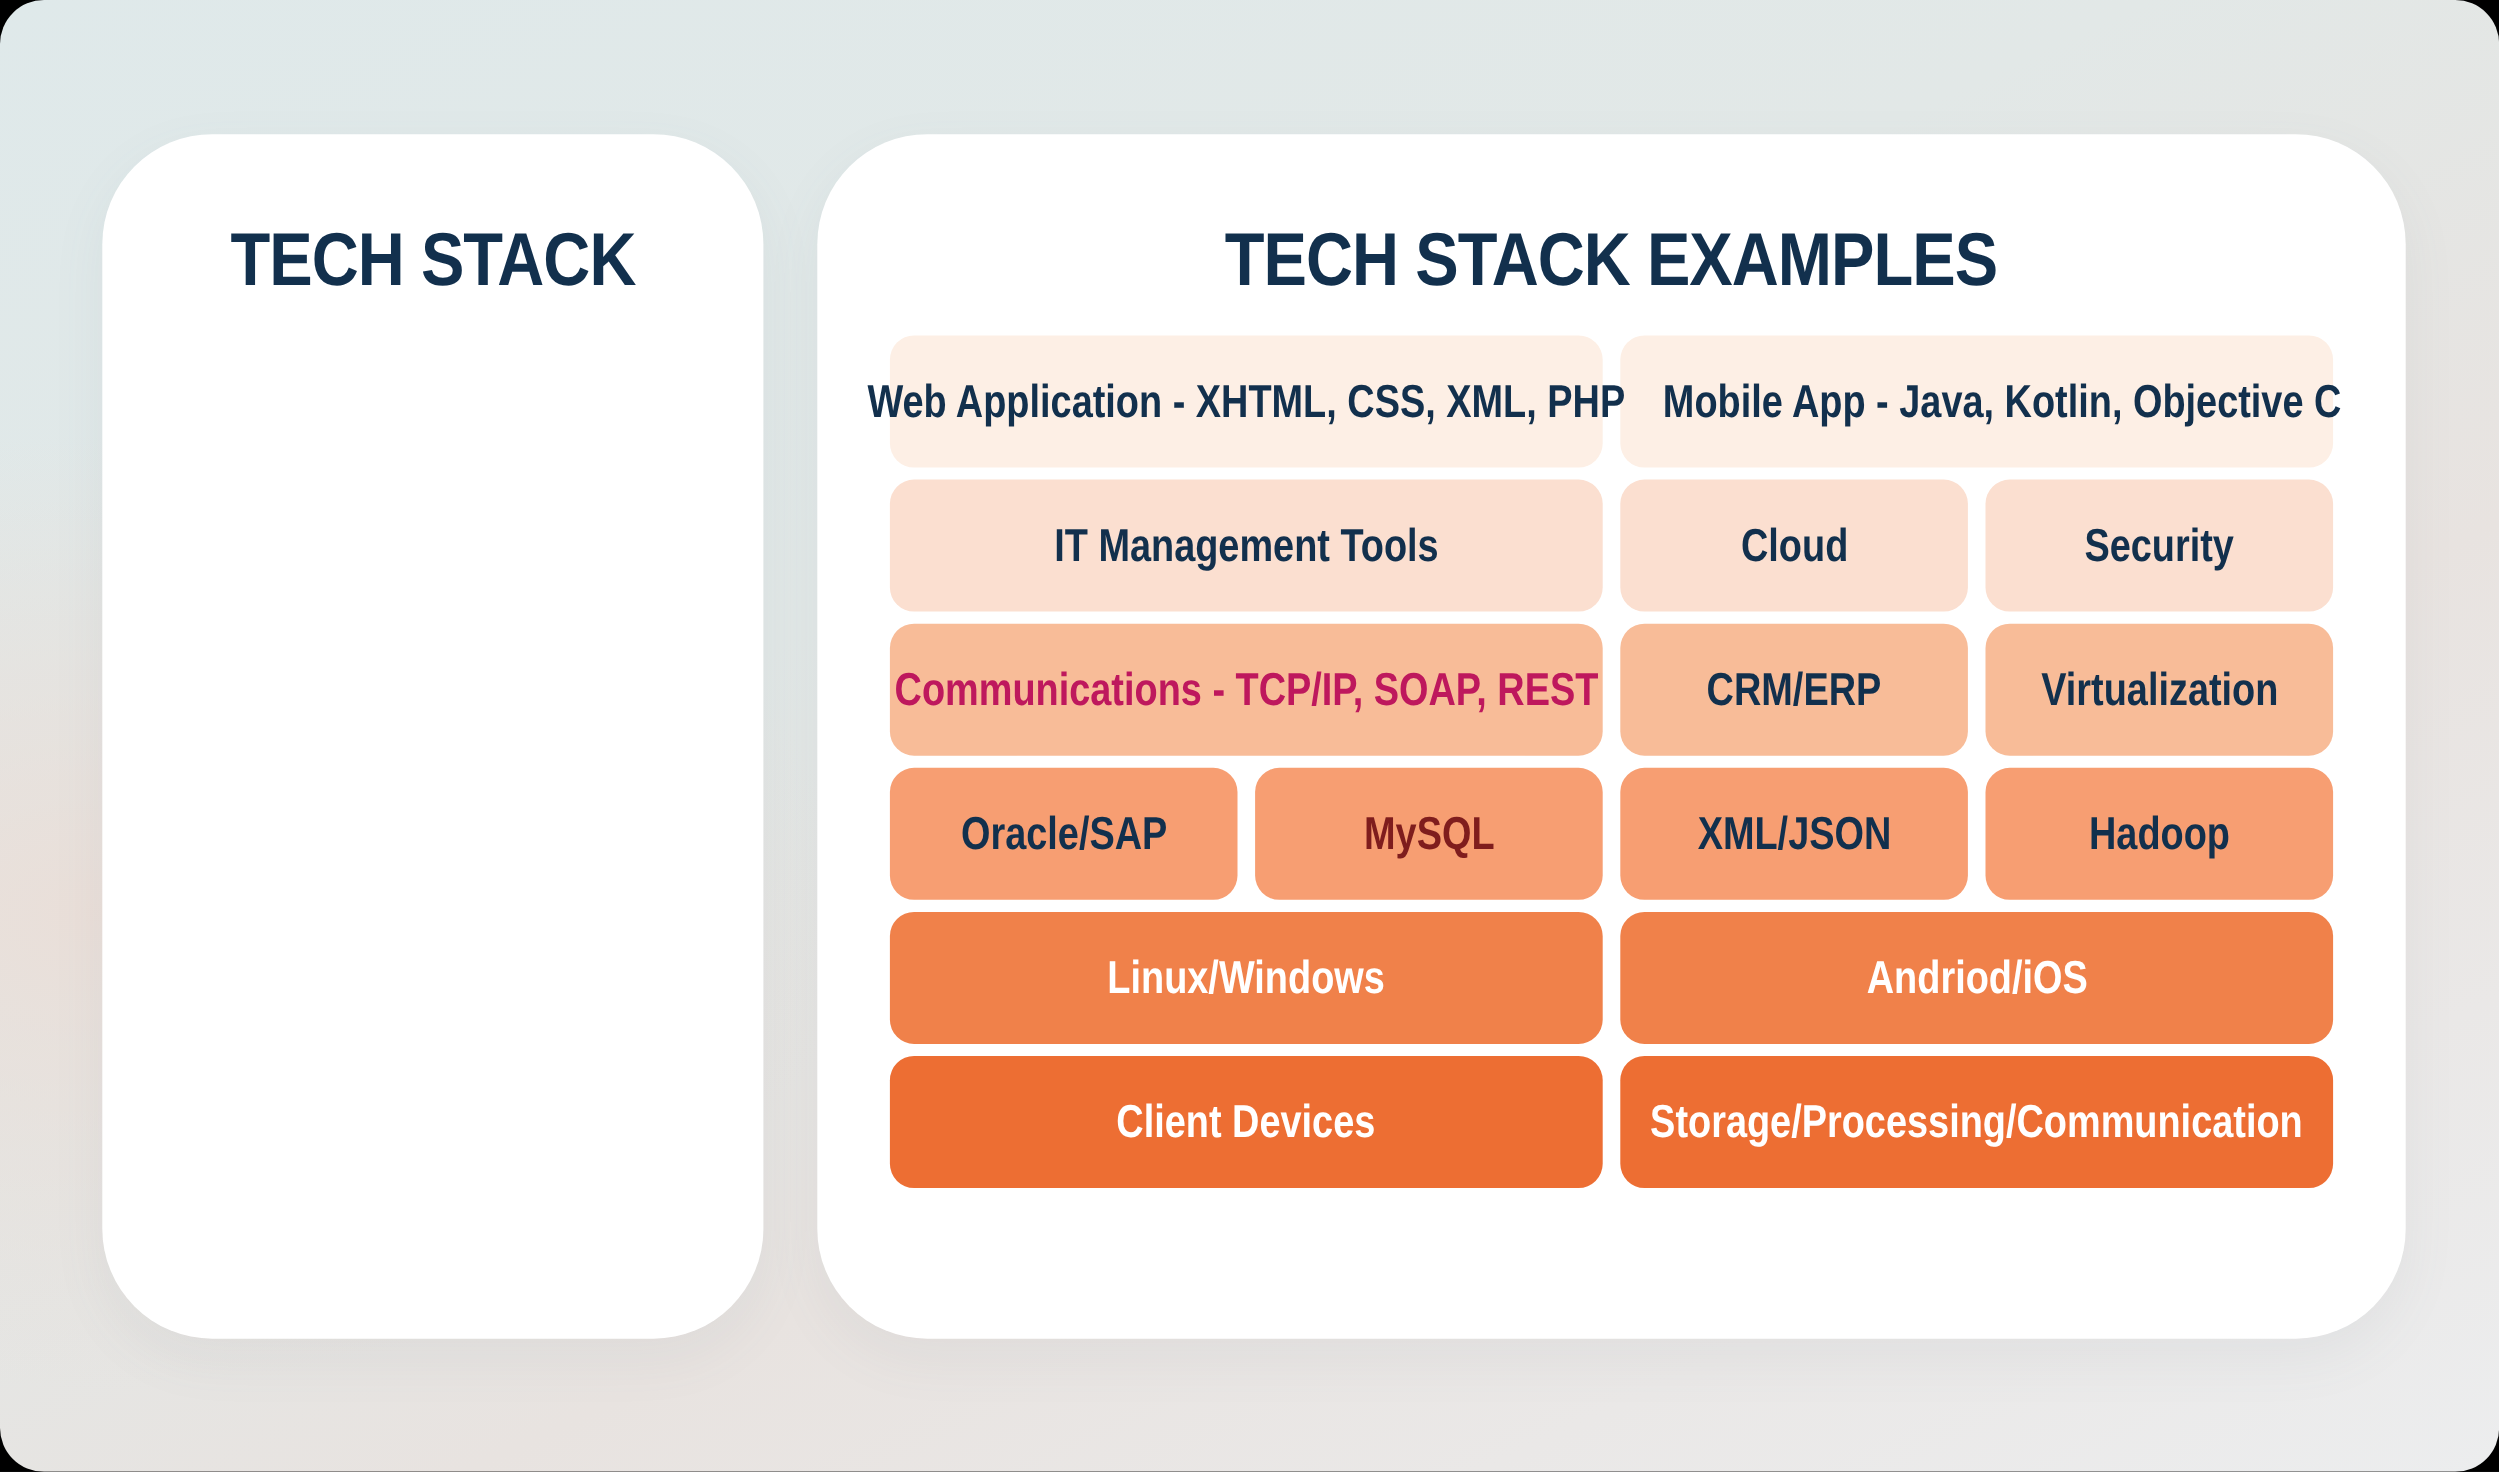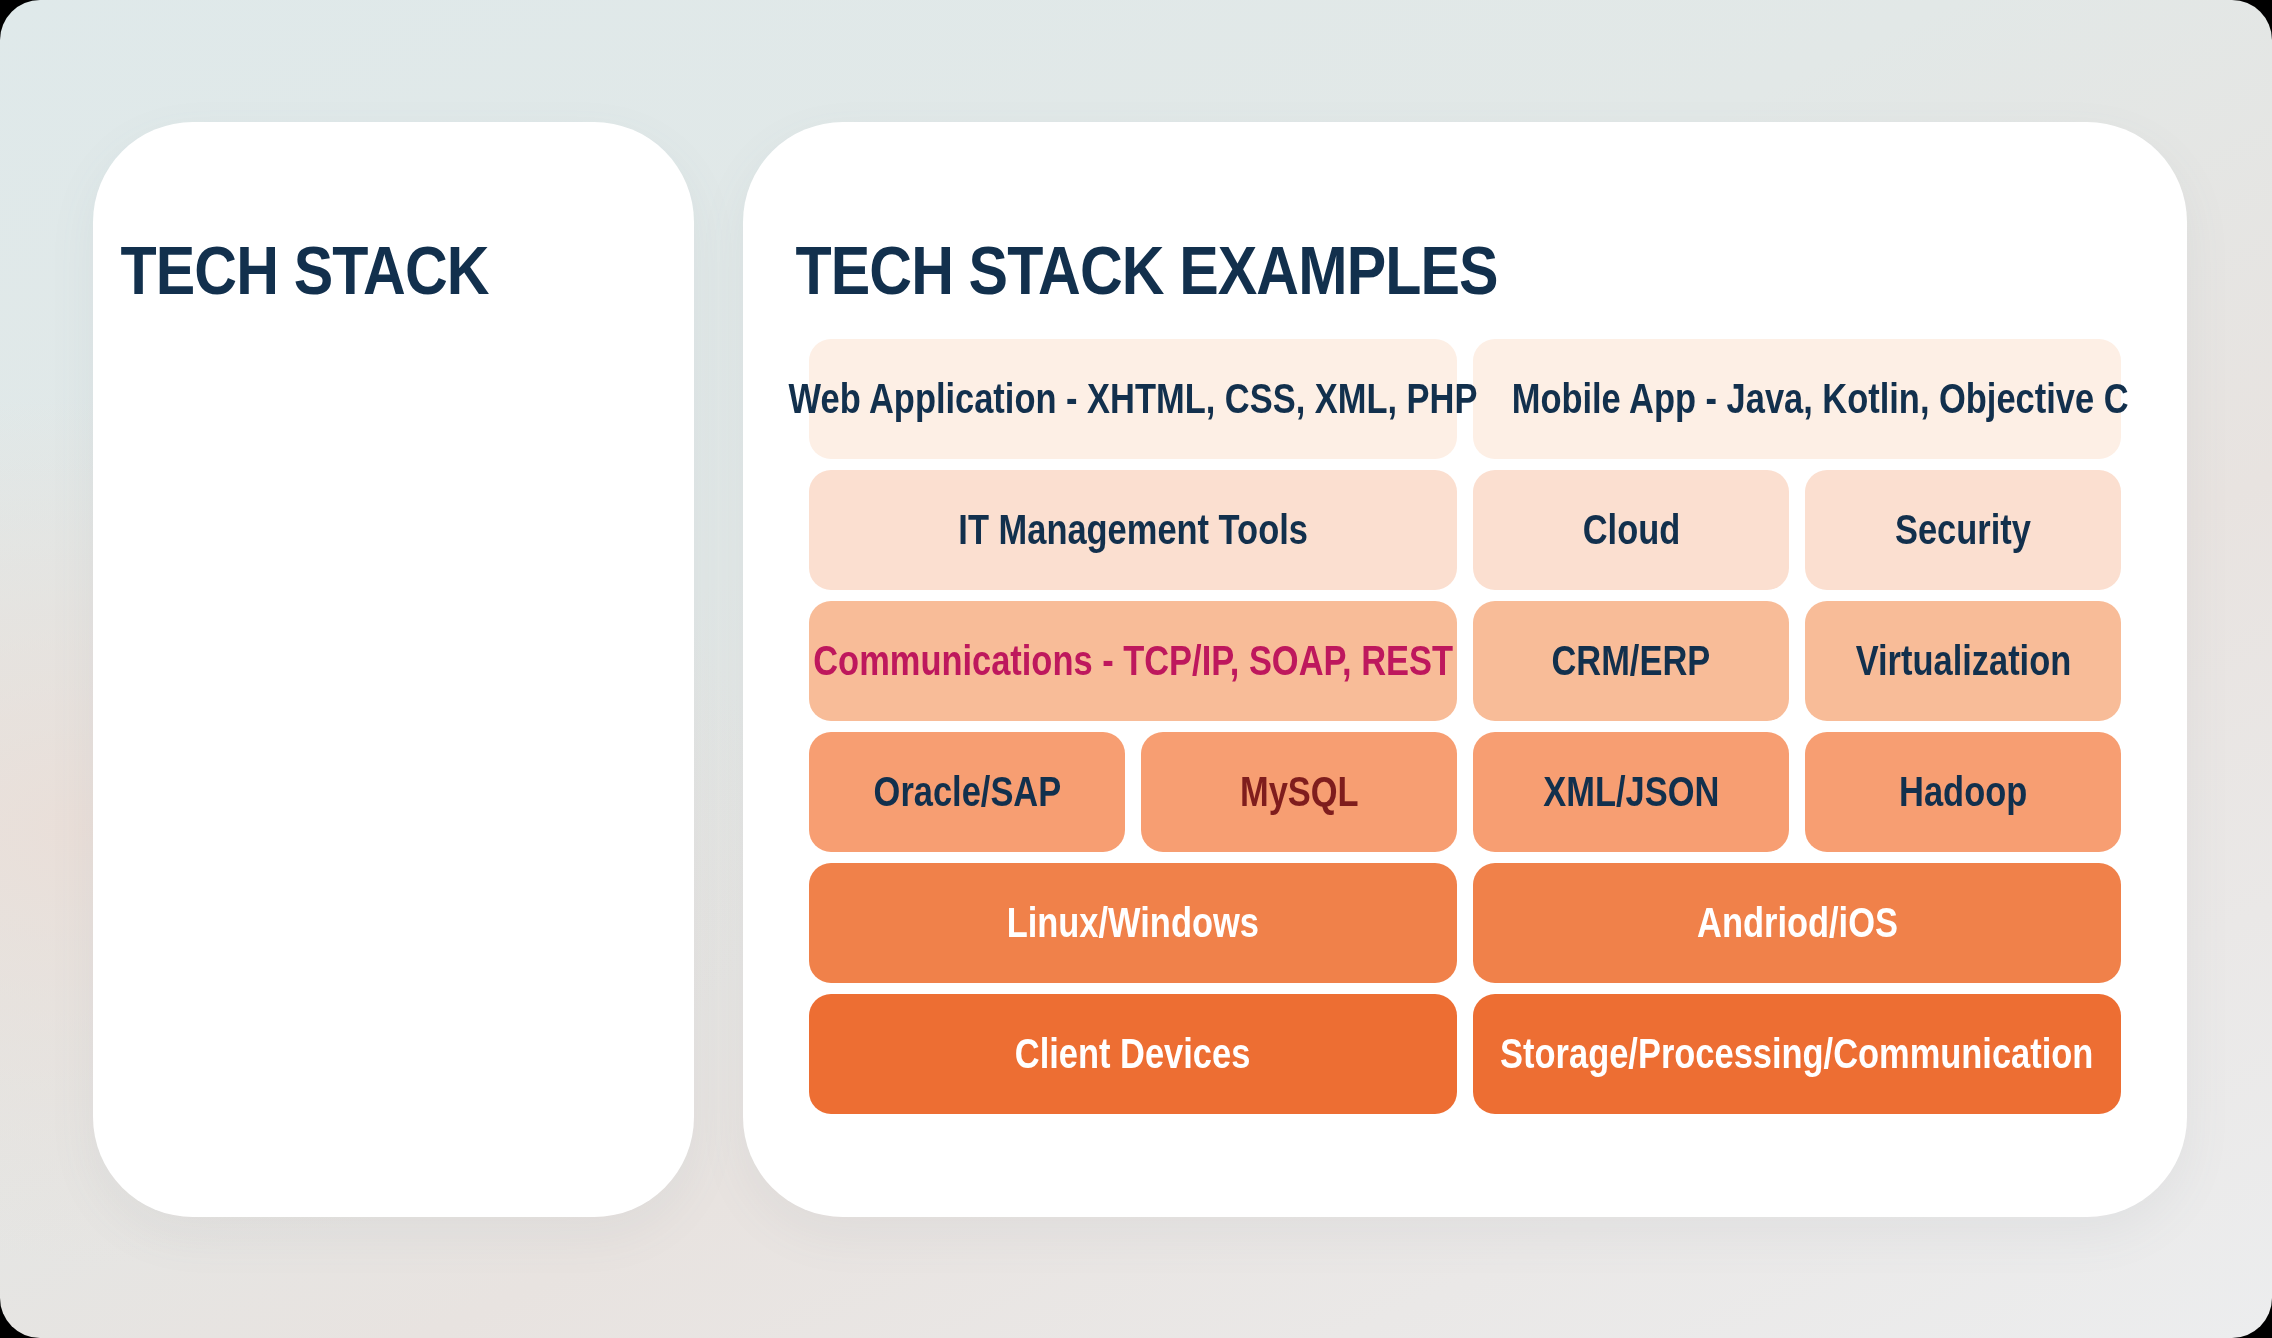--- a/index.html
+++ b/index.html
@@ -25,24 +25,25 @@
     position: absolute;
     top: 122px;
     height: 1095px;
     background: #ffffff;
     border-radius: 100px;
     box-shadow: 0 18px 50px rgba(100, 120, 130, 0.07);
   }
   .card-left  { left: 93px;  width: 601px;  }
   .card-right { left: 743px; width: 1444px; }
   .card h1 {
-    margin: 112px 0 0 0;
+    margin: 78px 0 0 0;
     height: 72px;
     display: flex;
     align-items: center;
+    justify-content: center;
     font-size: 68px;
     font-weight: 700;
     color: #12304d;
     letter-spacing: -1px;
     white-space: nowrap;
   }
   .card h1 .txt { transform: scaleX(0.87); transform-origin: 50% 50%; }
   .stack {
     margin: 33px 40px 0 40px;
     display: flex;

